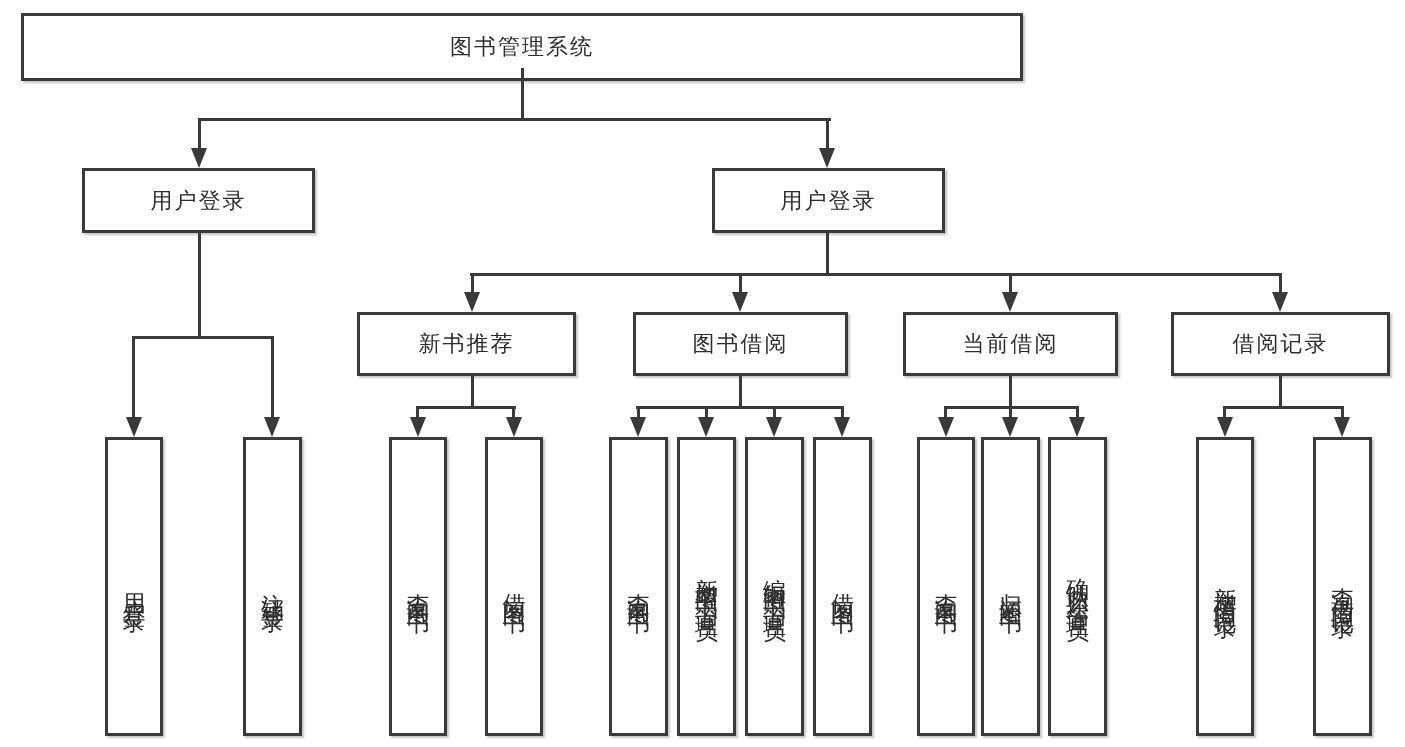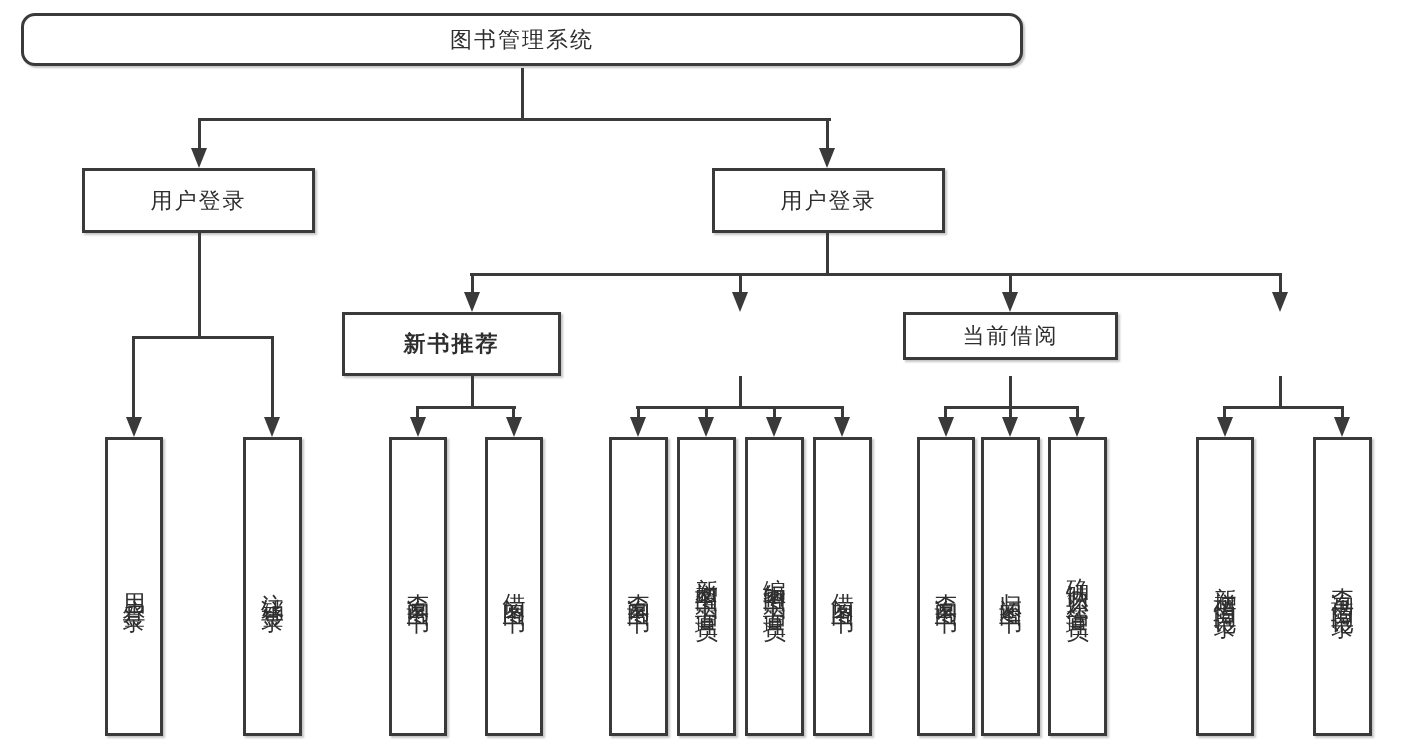--- a/index.html
+++ b/index.html
@@ -11,26 +11,26 @@
   .h{font-size:22px;letter-spacing:2px;white-space:nowrap;}
   .v{writing-mode:vertical-rl;text-orientation:mixed;font-size:23px;letter-spacing:6px;line-height:1.25;}
   .line{position:absolute;background:#3a3a3a;}
   .arrow{position:absolute;width:0;height:0;
          border-left:8px solid transparent;border-right:8px solid transparent;
          border-top:20px solid #3a3a3a;}
   .watermark{position:absolute;left:1186px;top:716px;font-size:19px;color:#aeaeae;
              letter-spacing:1px;white-space:nowrap;}
 
   
-  .n-root{left:21px;top:13px;width:1002px;height:53px;border-radius:14px;}
+  .n-root{left:21px;top:13px;width:1002px;height:68px;}
   .n-userlogin{left:82px;top:168px;width:233px;height:65px;}
   .n-bookmgmt{left:712px;top:168px;width:233px;height:65px;}
-  .n-newbook{left:342px;top:312px;width:219px;height:64px;font-weight:bold;}
+  .n-newbook{left:357px;top:312px;width:219px;height:64px;}
   .n-bookborrow{left:633px;top:312px;width:215px;height:64px;}
-  .n-currentborrow{left:903px;top:312px;width:215px;height:48px;text-align:center;}
+  .n-currentborrow{left:903px;top:312px;width:215px;height:64px;text-align:center;}
   .n-borrowrecords{left:1171px;top:312px;width:219px;height:64px;}
   .leaf{top:437px;height:299px;}
   .n-login{left:105px;width:58px;}
   .n-logout{left:243px;width:59px;}
   .n-nbquery{left:389px;width:58px;}
   .n-nbborrow{left:485px;width:58px;}
   .n-bbquery{left:609px;width:59px;}
   .n-bbadd{left:677px;width:59px;}
   .n-bbedit{left:745px;width:59px;}
   .n-bbborrow{left:813px;width:59px;}
@@ -69,21 +69,23 @@
   <div class="line" style="left:471px;top:273px;width:3px;height:27px;"></div>
   <div class="arrow" style="left:464px;top:292px;"></div>
   <div class="line" style="left:739px;top:273px;width:3px;height:27px;"></div>
   <div class="arrow" style="left:732px;top:292px;"></div>
   <div class="line" style="left:1009px;top:273px;width:3px;height:27px;"></div>
   <div class="arrow" style="left:1002px;top:292px;"></div>
   <div class="line" style="left:1279px;top:273px;width:3px;height:27px;"></div>
   <div class="arrow" style="left:1272px;top:292px;"></div>
 
   <div class="box h n-newbook">新书推荐</div>
+  <div class="box h n-bookborrow">图书借阅</div>
   <div class="box h n-currentborrow">当前借阅</div>
+  <div class="box h n-borrowrecords">借阅记录</div>
 
   <div class="line" style="left:471px;top:376px;width:3px;height:33px;"></div>
   <div class="line" style="left:416px;top:406px;width:100px;height:3px;"></div>
   <div class="line" style="left:416px;top:406px;width:3px;height:15px;"></div>
   <div class="arrow" style="left:410px;top:417px;"></div>
   <div class="line" style="left:512px;top:406px;width:3px;height:15px;"></div>
   <div class="arrow" style="left:506px;top:417px;"></div>
 
   <div class="line" style="left:739px;top:376px;width:3px;height:33px;"></div>
   <div class="line" style="left:636px;top:406px;width:208px;height:3px;"></div>

